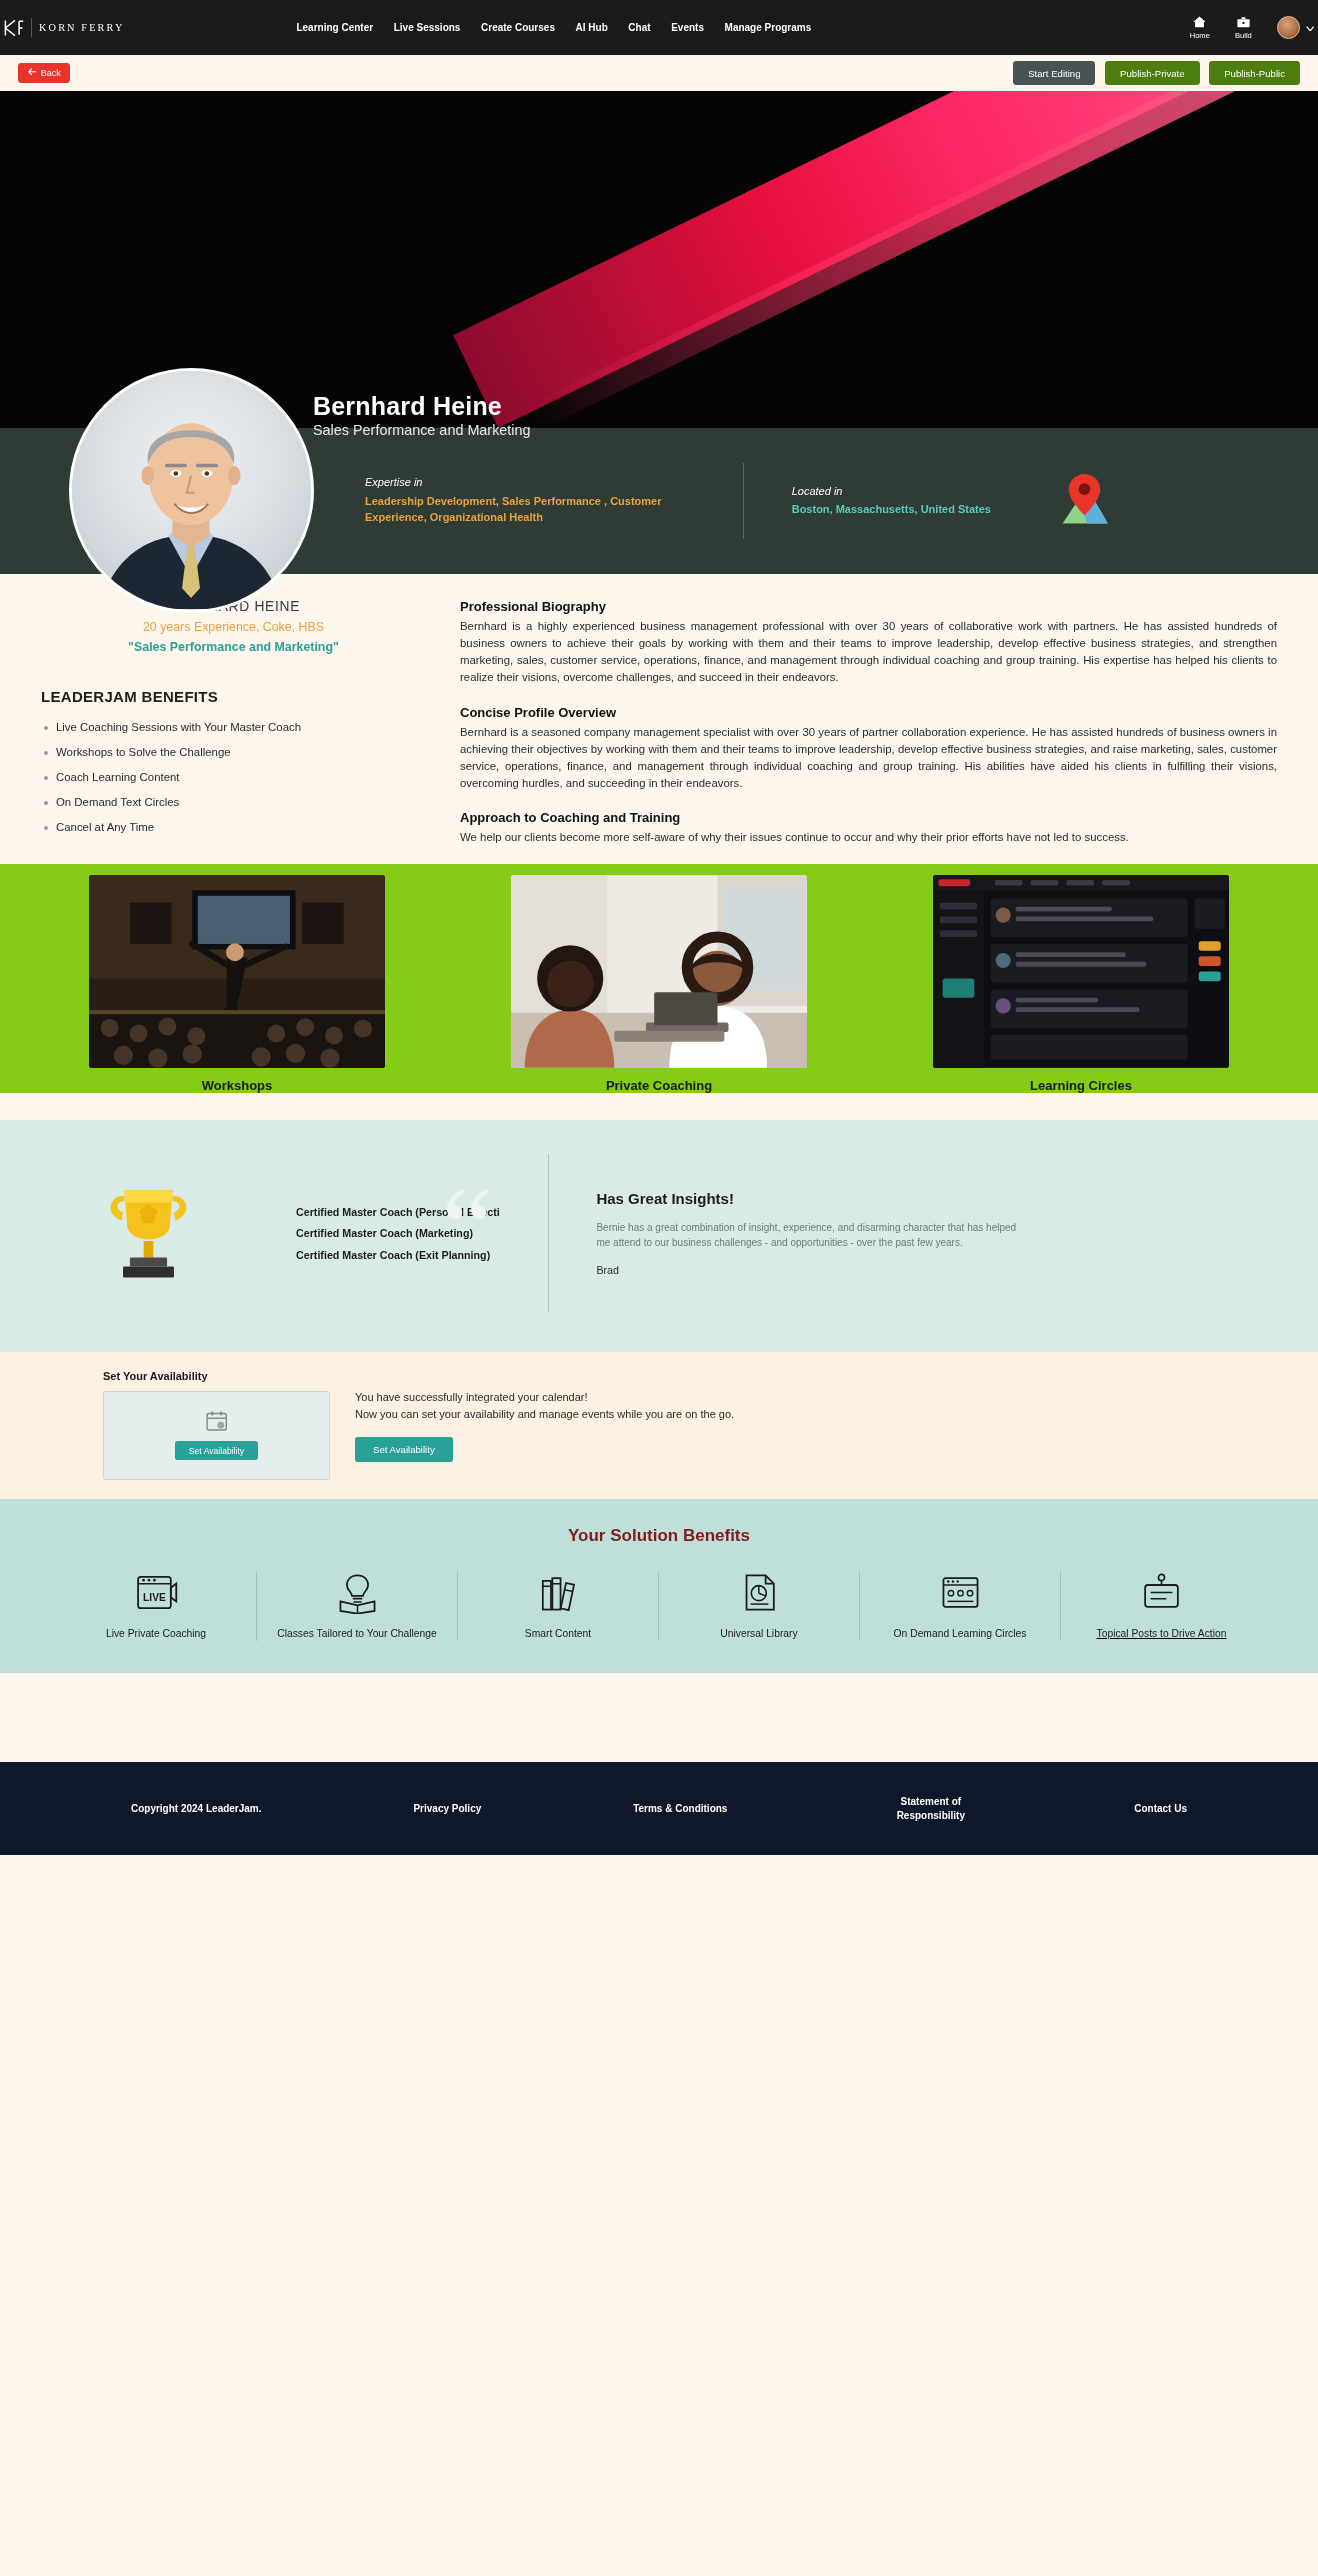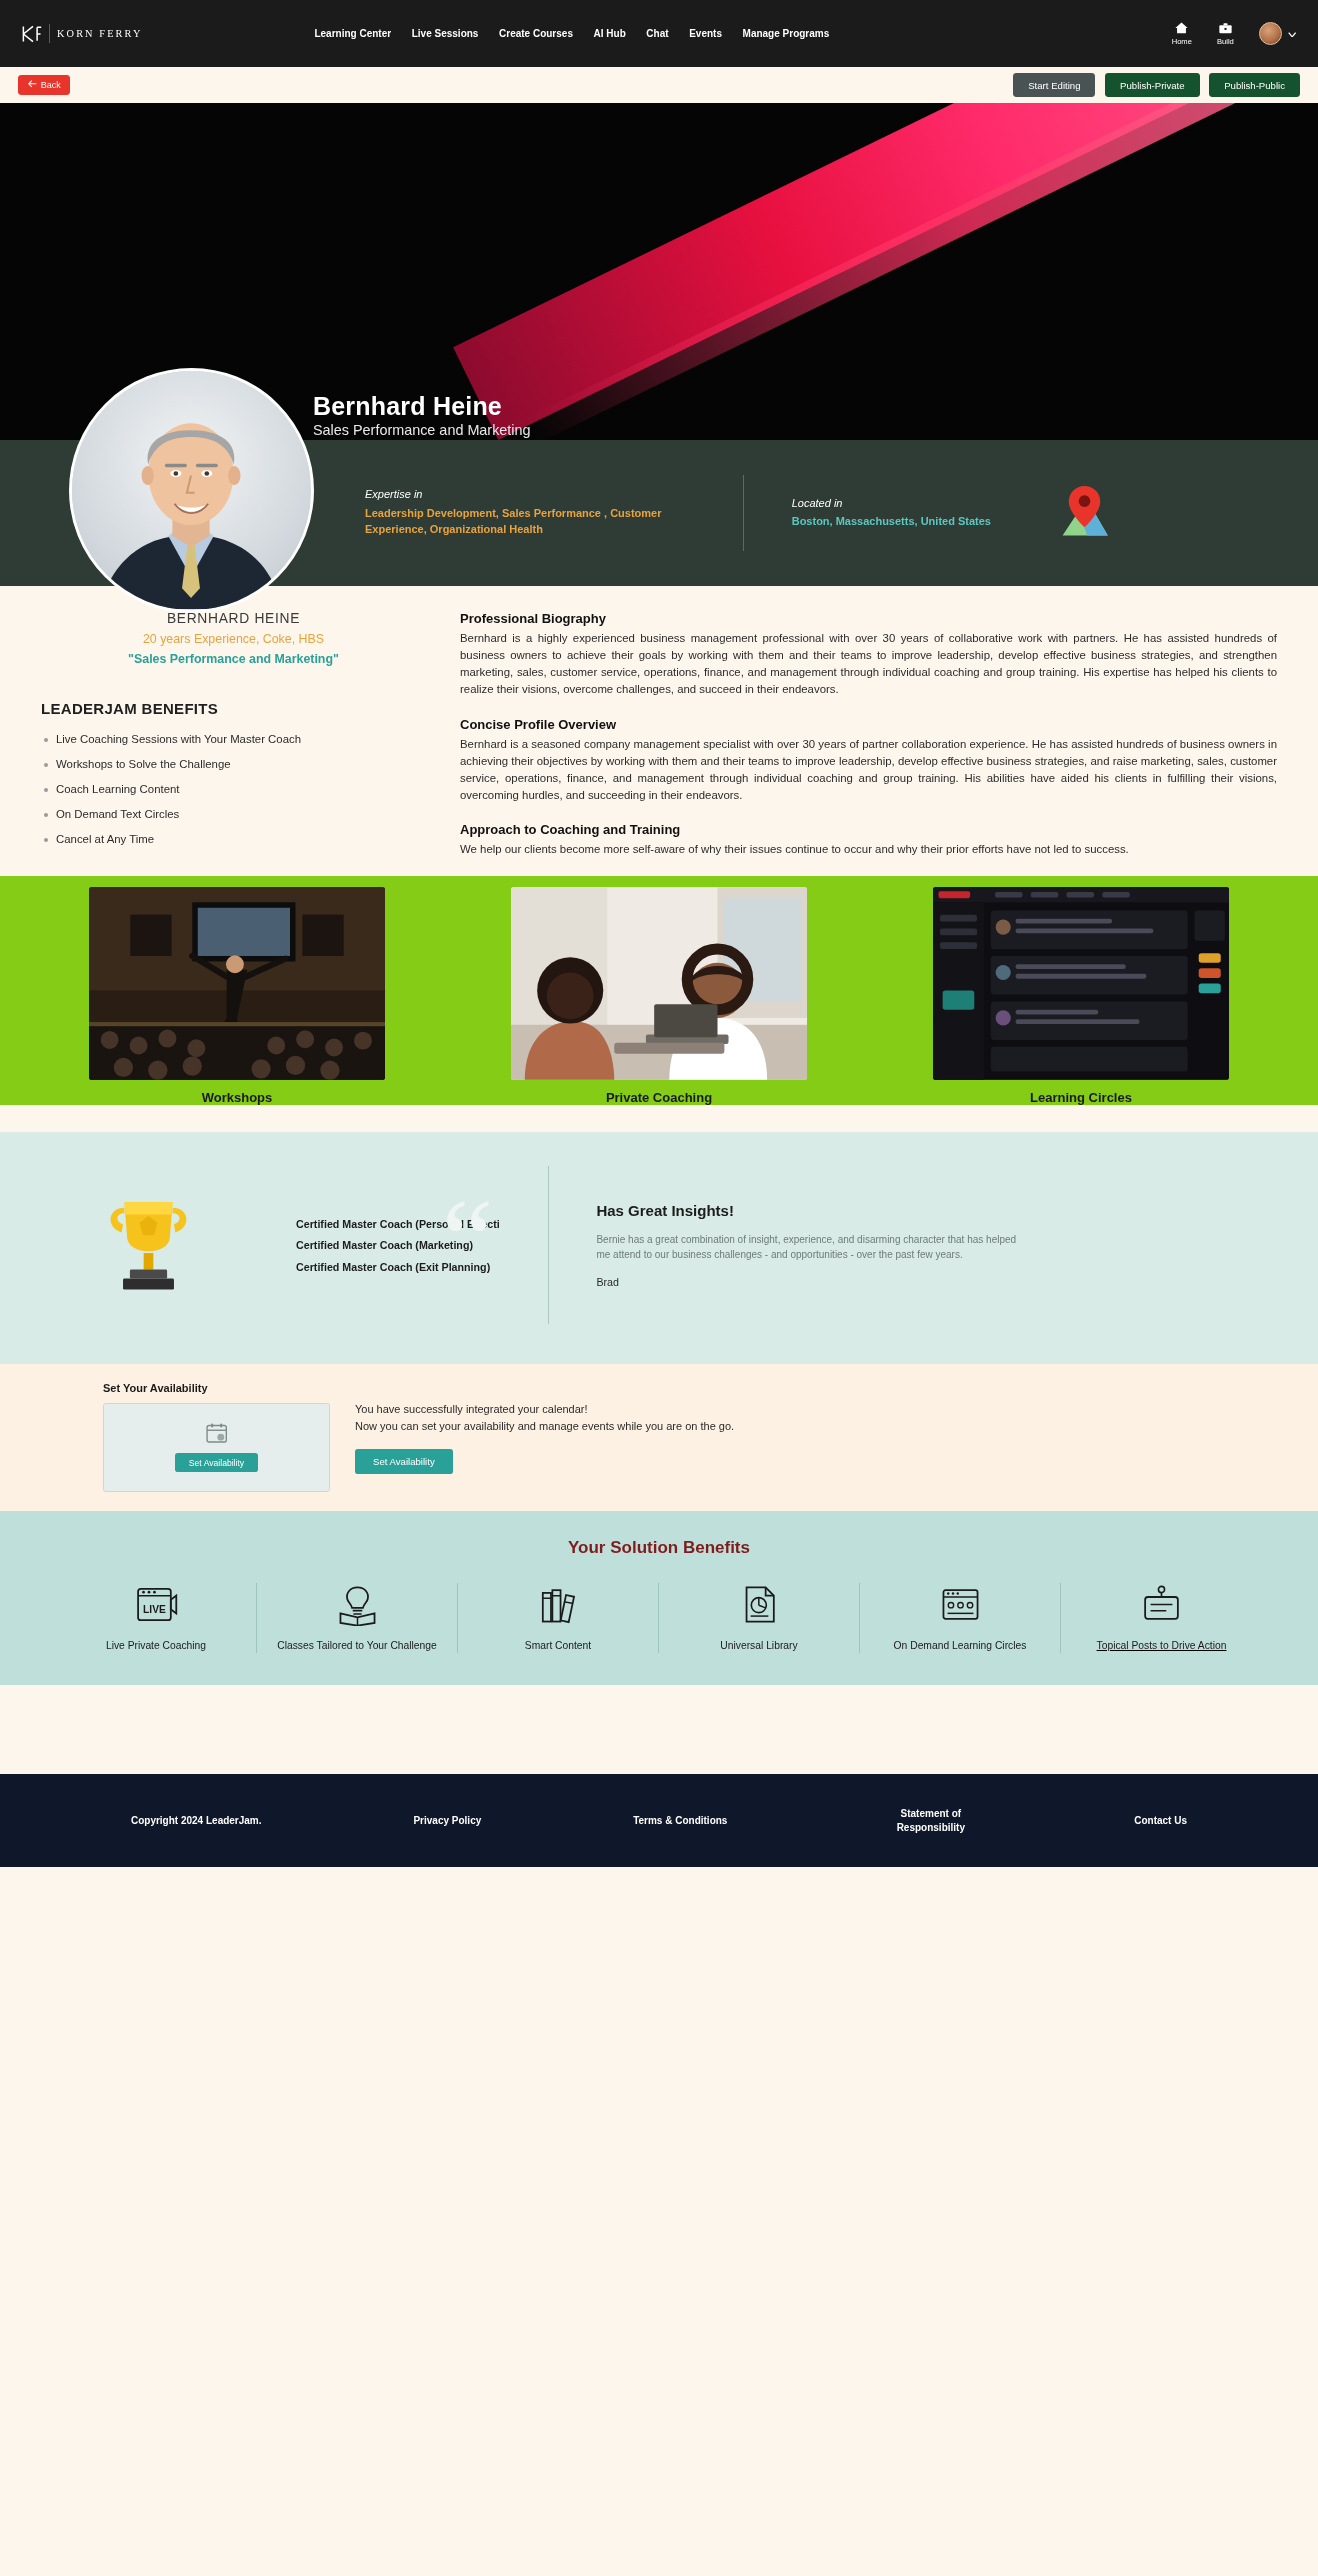--- a/index.html
+++ b/index.html
@@ -5,25 +5,25 @@
   * { box-sizing: border-box; margin: 0; padding: 0; }
   html, body {
     width: 1318px;
     background: #fdf6ec;
     font-family: "Liberation Sans", sans-serif;
   }
   body { width: 1318px; overflow-x: hidden; }
 
   
   .topnav {
-    height: 67px;
+    height: 55px;
     background: #1b1b1b;
     display: flex;
     align-items: center;
-    padding: 0 22px;
+    padding: 0 4px;
     position: relative;
   }
   .kf-logo { display: flex; align-items: center; gap: 6.9px; }
   .kf-mark { width: 20.6px; height: 18px; position: relative; }
   .kf-mark svg { display: block; }
   .kf-divider { width: 0.7px; height: 19px; background: #5a5a5a; }
   .kf-word {
     color: #ffffff;
     font-size: 10.3px;
     letter-spacing: 2.1px;
@@ -87,21 +87,21 @@
     margin-left: auto;
     display: flex;
     gap: 9.6px;
     border-radius: 7px;
   }
   .btn-dark {
     background: #4a5354; color: #fff; border: none;
     border-radius: 3.4px; font-size: 9.6px; padding: 6.9px 15px; cursor: pointer;
   }
   .btn-teal {
-    background: #14532d; color: #fff; border: none;
+    background: #4d7c0f; color: #fff; border: none;
     border-radius: 3.4px; font-size: 9.6px; padding: 6.9px 15px; cursor: pointer;
   }
 
   
   .hero {
     position: relative;
     height: 337px;
     background: #050505;
     overflow: hidden;
   }

